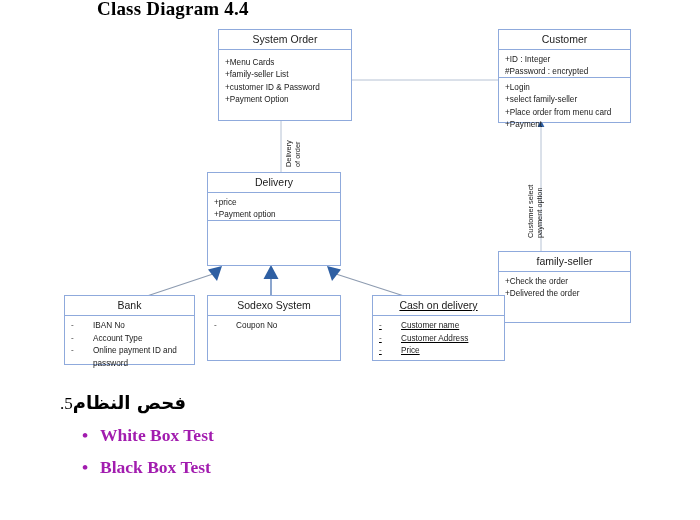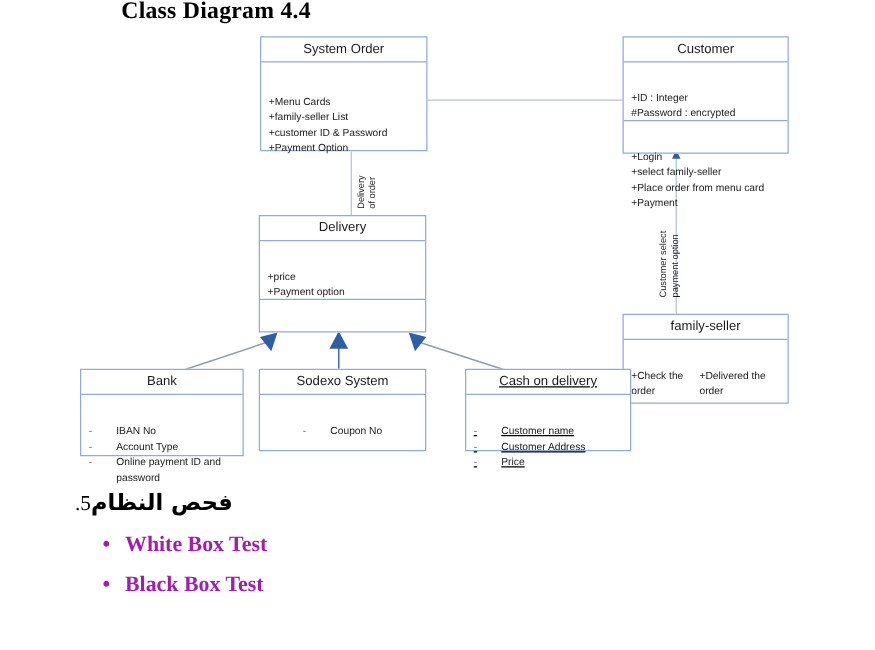--- a/index.html
+++ b/index.html
@@ -48,23 +48,22 @@
     font-size: 10.5px;
     color: #1a1a1a;
     padding: 3px 2px 4px 2px;
     line-height: 1.15;
   }
   .uml .attrs {
     font-size: 8.2px;
     color: #1a1a1a;
     padding: 4px 6px 4px 6px;
     line-height: 1.5;
-    margin-top: 19px;
-  }
-  .uml .attrs.mid { display: flex; flex-direction: row; justify-content: center; }
+  }
+  .uml .attrs.mid { display: flex; flex-direction: column; justify-content: center; }
   .uml .attrs.pad-top { padding-top: 7px; }
   .uml .empty { }
   .dashline {
     display: flex;
     line-height: 1.55;
   }
   .dashline .dash {
     width: 22px;
     flex: 0 0 22px;
     color: #555;
@@ -130,21 +129,21 @@
 
   <path d="M147 296 L213 274" stroke="#8d9bb0" stroke-width="1.1" fill="none"></path>
   <polygon points="222,266 208,269.5 217,281" fill="#2e5fa3"></polygon>
 
   <path d="M404 296 L336 274" stroke="#8d9bb0" stroke-width="1.1" fill="none"></path>
   <polygon points="327,266 341,269.5 332,281" fill="#2e5fa3"></polygon>
 </svg>
 
 <div class="title">Class Diagram 4.4</div>
 
-<div class="uml" style="left:208px; top:29px; width:134px; height:92px;">
+<div class="uml" style="left:218px; top:29px; width:134px; height:92px;">
   <div class="row cname">System Order</div>
   <div class="row attrs pad-top" style="height:73px;">
     <div>+Menu Cards</div>
     <div>+family-seller List</div>
     <div>+customer ID &amp; Password</div>
     <div>+Payment Option</div>
   </div>
 </div>
 
 <div class="uml" style="left:498px; top:29px; width:133px; height:94px;">

